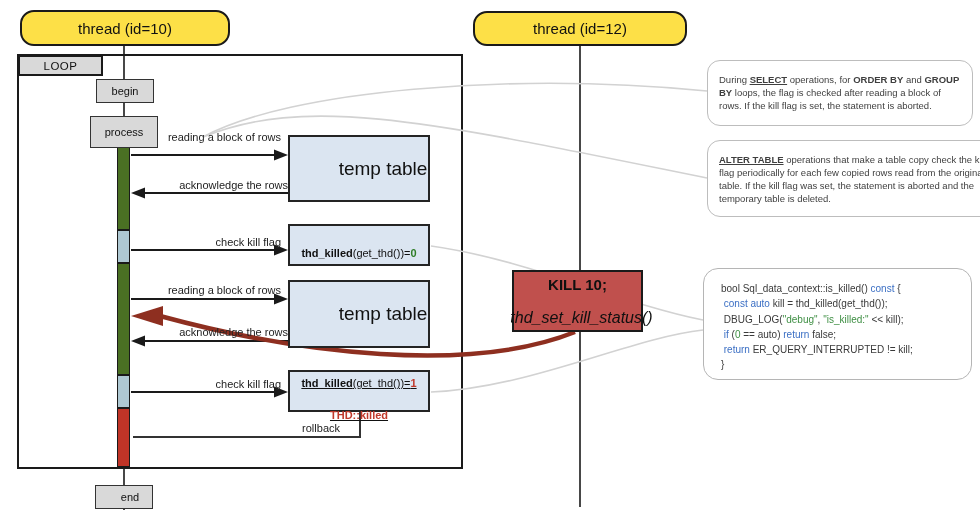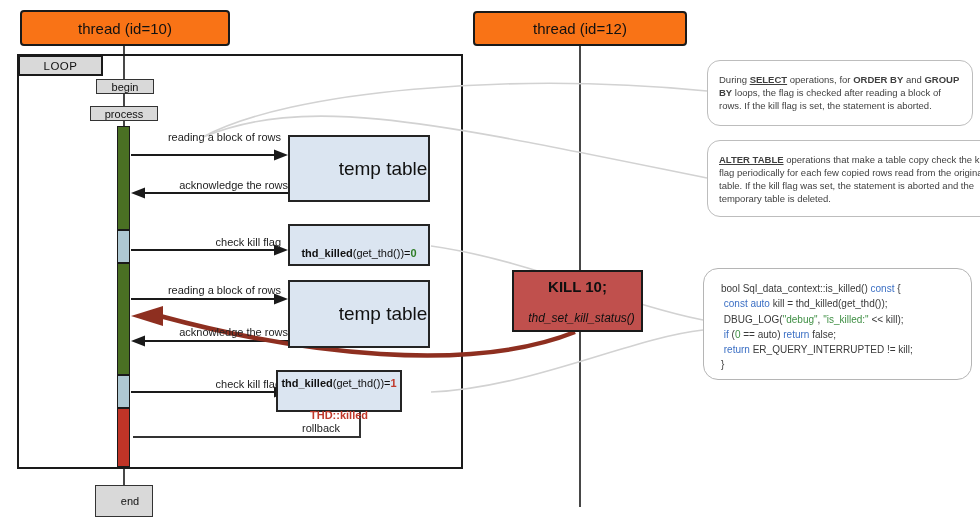--- a/index.html
+++ b/index.html
@@ -2,21 +2,21 @@
 <html><head>
 <meta charset="utf-8">
 <style>
   html,body{margin:0;padding:0;background:#fff;}
   body{font-family:"Liberation Sans", sans-serif; color:#1a1a1a;}
   #canvas{position:relative;width:980px;height:522px;background:#ffffff;overflow:hidden;}
   #wires{position:absolute;left:0;top:0;z-index:0;}
   .abs{position:absolute;box-sizing:border-box;}
 
   .thread-head{
-    z-index:3;background:#f97316;border:2px solid #1a1a1a;border-radius:4px;
+    z-index:3;background:#fde047;border:2px solid #1a1a1a;border-radius:14px;
     display:flex;align-items:center;justify-content:center;
     font-size:15px;color:#111;text-align:center;
   }
   .node{
     z-index:3;background:#d9d9d9;border:1.5px solid #333;
     display:flex;align-items:center;justify-content:center;
     font-size:11px;color:#111;
   }
   .loop-tab{
     z-index:3;background:#d9d9d9;border:2px solid #1a1a1a;
@@ -37,21 +37,21 @@
     color:#111;
   }
   .bluebox .big{font-size:19px;margin-left:48px;}
   .bluebox .code-ish{font-size:11px;line-height:16px;white-space:nowrap;margin-top:16px;}
   .killbox{
     z-index:3;background:#c0504d;border:2px solid #1a1a1a;
     display:flex;flex-direction:column;align-items:center;justify-content:center;
     color:#101010;
   }
   .killbox .kt{font-size:15px;font-weight:bold;}
-  .killbox .ks{font-size:12px;font-style:italic;margin-top:16px;padding-left:8px;}
+  .killbox .ks{font-size:16px;font-style:italic;margin-top:16px;padding-left:8px;}
 
   .note{
     z-index:3;background:#fff;border:1.5px solid #bdbdbd;border-radius:13px;
     padding:12px 11px;font-size:9.5px;line-height:13px;color:#3f3f3f;
   }
   .codebox{
     z-index:3;background:#fff;border:1.5px solid #b5b5b5;border-radius:15px;
     padding:12px 12px 6px 17px;font-size:10px;line-height:15.3px;color:#3a3a3a;
   }
   .code-line{white-space:pre;}
@@ -105,27 +105,27 @@
     <span>thread (id=10)</span>
   </div>
   <div class="abs thread-head" style="left:473px;top:11px;width:214px;height:35px;">
     <span>thread (id=12)</span>
   </div>
 
   <div class="abs loop-tab" style="left:18px;top:55px;width:85px;height:21px;">
     <span>LOOP</span>
   </div>
 
-  <div class="abs node" style="left:96px;top:79px;width:58px;height:15px;">
+  <div class="abs node" style="left:96px;top:79px;width:58px;height:24px;">
     <span>begin</span>
   </div>
-  <div class="abs node" style="left:90px;top:106px;width:68px;height:15px;">
+  <div class="abs node" style="left:90px;top:116px;width:68px;height:32px;">
     <span>process</span>
   </div>
-  <div class="abs node" style="left:95px;top:485px;width:58px;height:32px;padding-left:12px;">
+  <div class="abs node" style="left:95px;top:485px;width:58px;height:24px;padding-left:12px;">
     <span>end</span>
   </div>
 
   <div class="abs bar-seg seg-green" style="top:126px;height:104px;"></div>
   <div class="abs bar-seg seg-blue" style="top:230px;height:33px;"></div>
   <div class="abs bar-seg seg-green" style="top:263px;height:112px;"></div>
   <div class="abs bar-seg seg-blue" style="top:375px;height:33px;"></div>
   <div class="abs bar-seg seg-red" style="top:408px;height:59px;"></div>
 
   <div class="abs msg" style="left:131px;top:131px;width:150px;">reading a block of rows</div>
@@ -141,21 +141,21 @@
   </div>
 
   <div class="abs bluebox" style="left:288px;top:224px;width:142px;height:42px;">
     <span class="code-ish"><span class="b">thd_killed</span><span>(get_thd())=</span><span class="b green">0</span></span>
   </div>
 
   <div class="abs bluebox" style="left:288px;top:280px;width:142px;height:68px;">
     <span class="big">temp table</span>
   </div>
 
-  <div class="abs bluebox" style="left:276px;top:370px;width:126px;height:42px;">
+  <div class="abs bluebox" style="left:288px;top:370px;width:142px;height:42px;text-decoration:underline;">
     <span class="code-ish"><span class="b">thd_killed</span><span>(get_thd())=</span><span class="b red">1</span></span>
     <span class="code-ish"><span class="b red">THD::killed</span></span>
   </div>
 
   <div class="abs killbox" style="left:512px;top:270px;width:131px;height:62px;">
     <span class="kt">KILL 10;</span>
     <span class="ks">thd_set_kill_status()</span>
   </div>
 
   <div class="abs note" style="left:707px;top:60px;width:266px;height:66px;">

